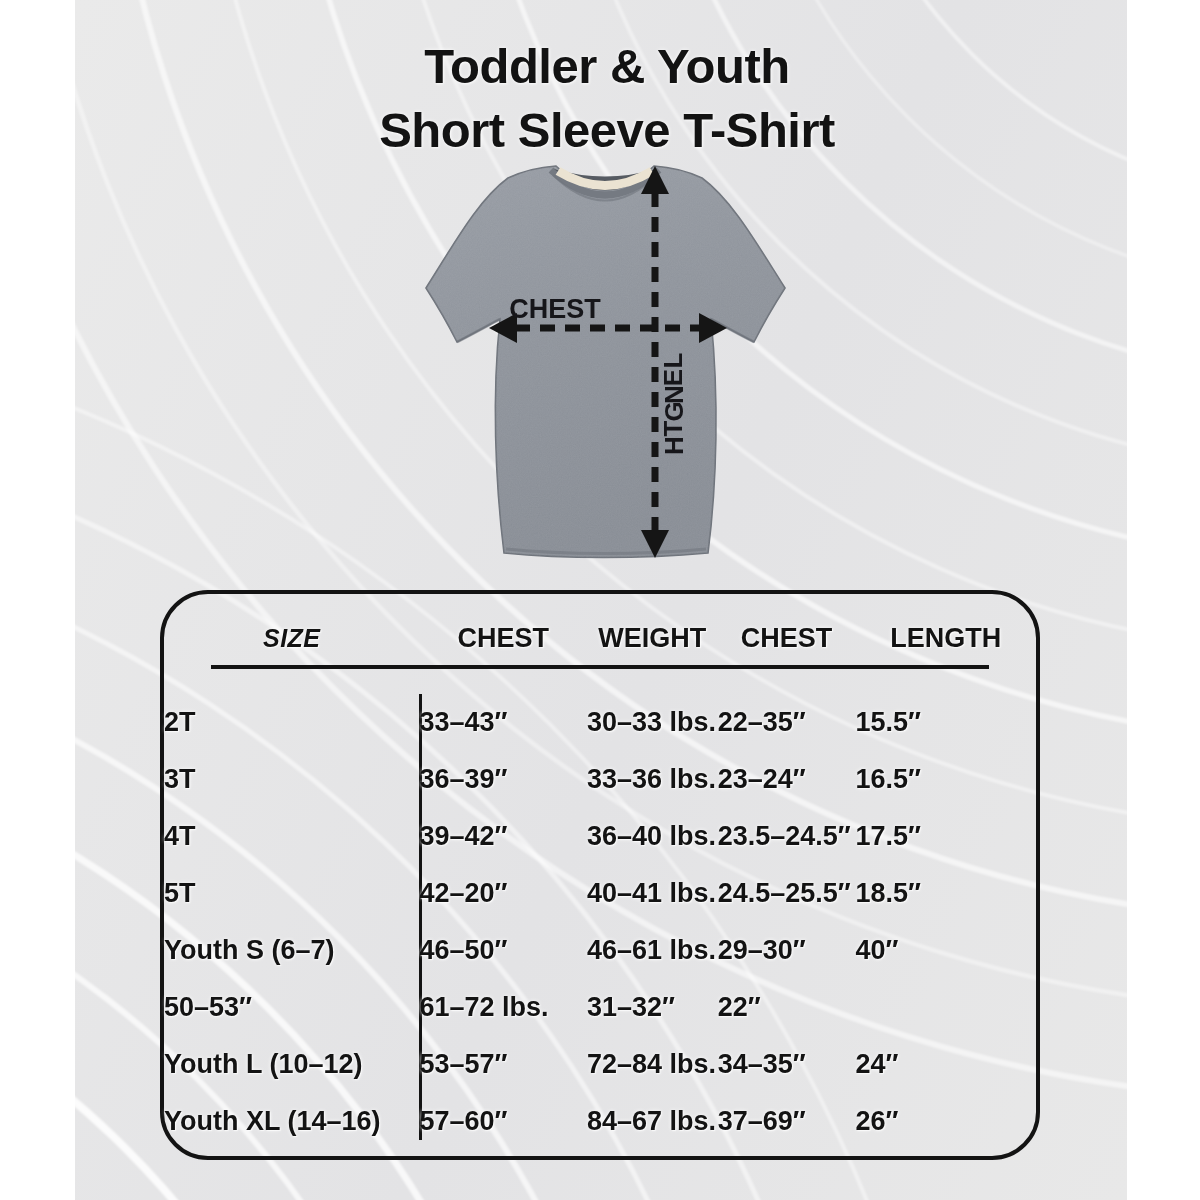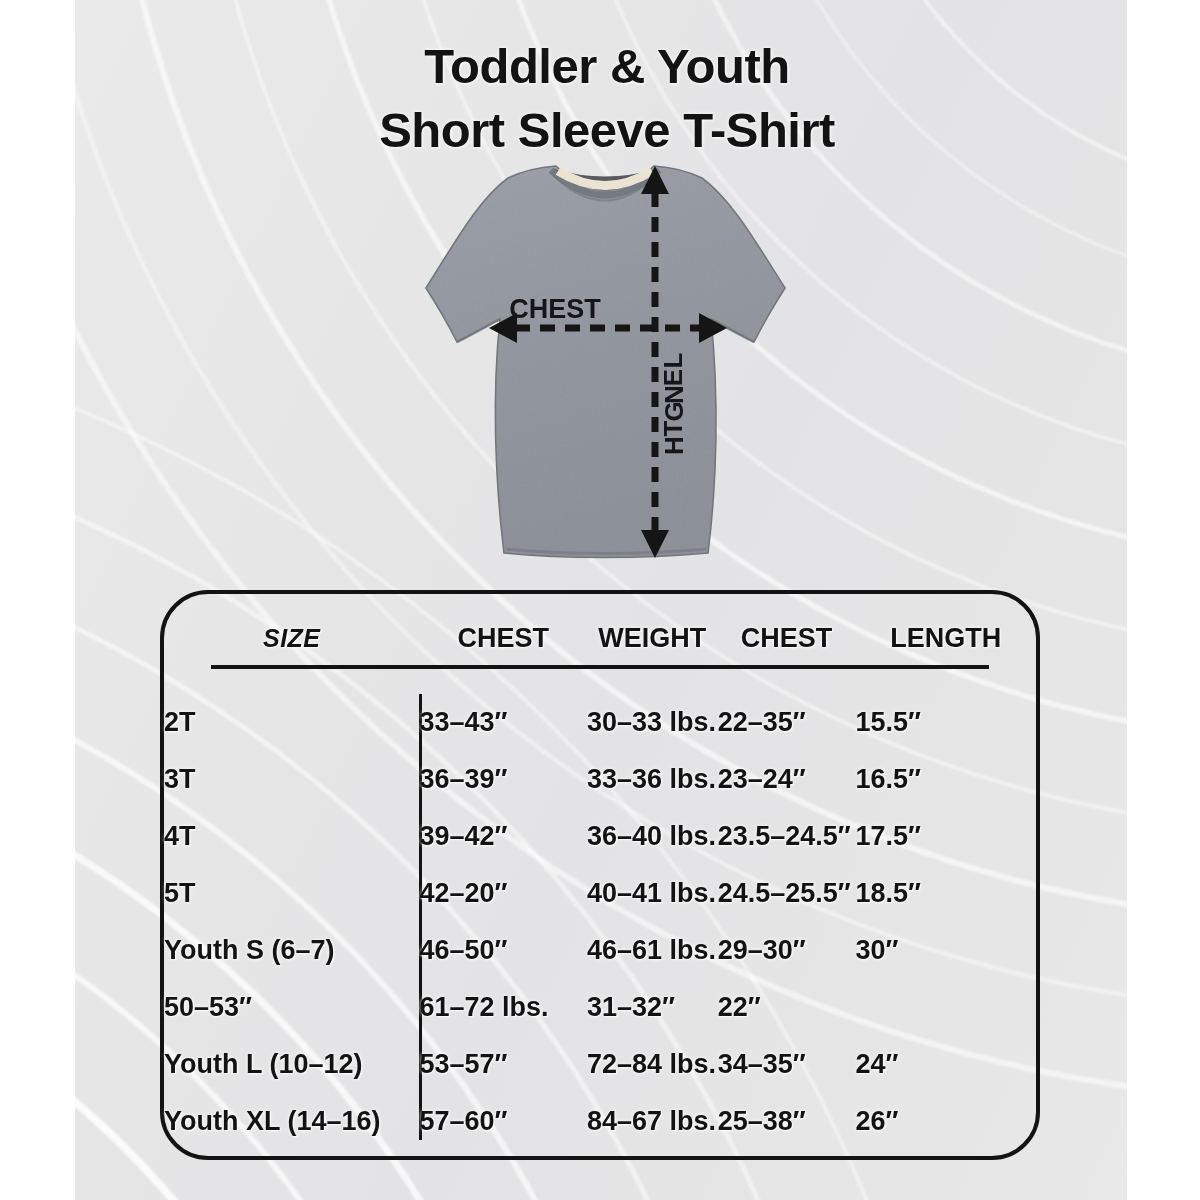--- a/index.html
+++ b/index.html
@@ -179,37 +179,37 @@
         <div class="td">42–20″</div>
         <div class="td">40–41 lbs.</div>
         <div class="td">24.5–25.5″</div>
         <div class="td">18.5″</div>
       </div>
       <div class="tr grid-row">
         <div class="td">Youth S (6–7)</div>
         <div class="td">46–50″</div>
         <div class="td">46–61 lbs.</div>
         <div class="td">29–30″</div>
-        <div class="td">30″</div>
+        <div class="td">40″</div>
       </div>
       <div class="tr grid-row">
         <div class="td">50–53″</div>
         <div class="td">61–72 lbs.</div>
         <div class="td">31–32″</div>
         <div class="td">22″</div>
       </div>
       <div class="tr grid-row">
         <div class="td">Youth L (10–12)</div>
         <div class="td">53–57″</div>
         <div class="td">72–84 lbs.</div>
         <div class="td">34–35″</div>
         <div class="td">24″</div>
       </div>
       <div class="tr grid-row">
         <div class="td">Youth XL (14–16)</div>
         <div class="td">57–60″</div>
         <div class="td">84–67 lbs.</div>
-        <div class="td">25–38″</div>
+        <div class="td">37–69″</div>
         <div class="td">26″</div>
       </div>
     </div>
   </div>
 </div>
 
 </body></html>

